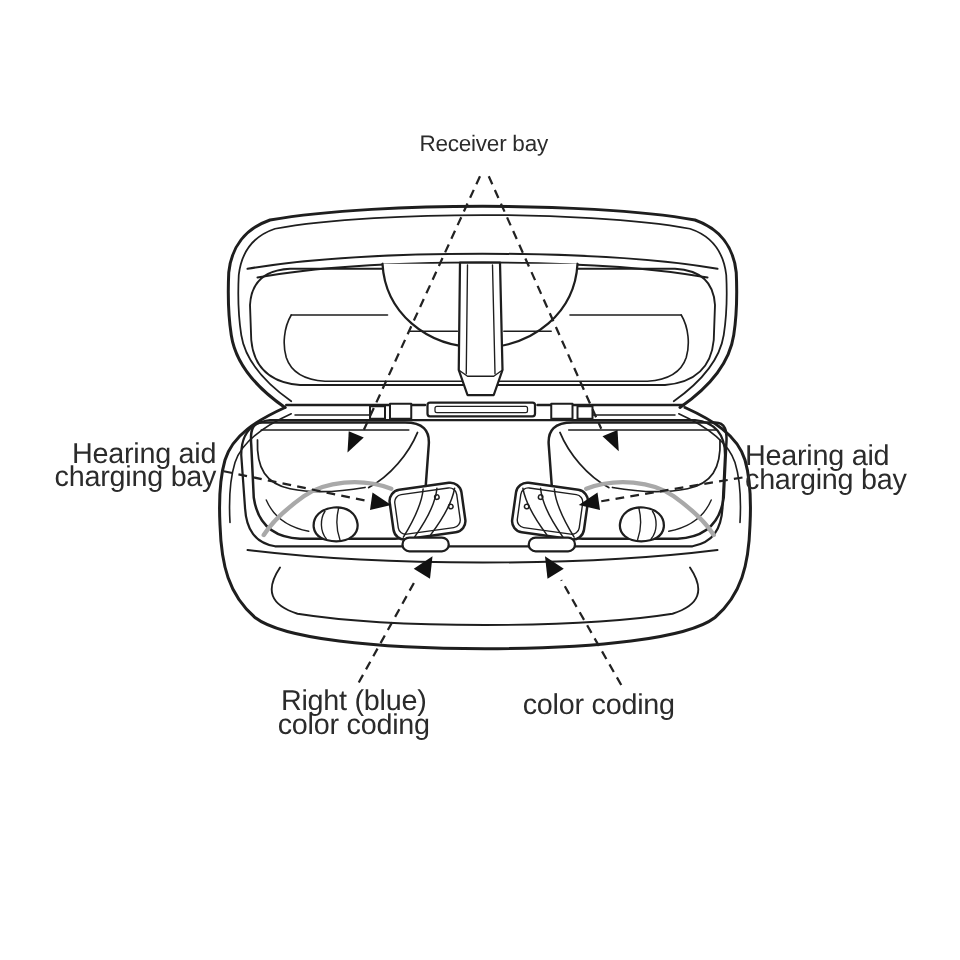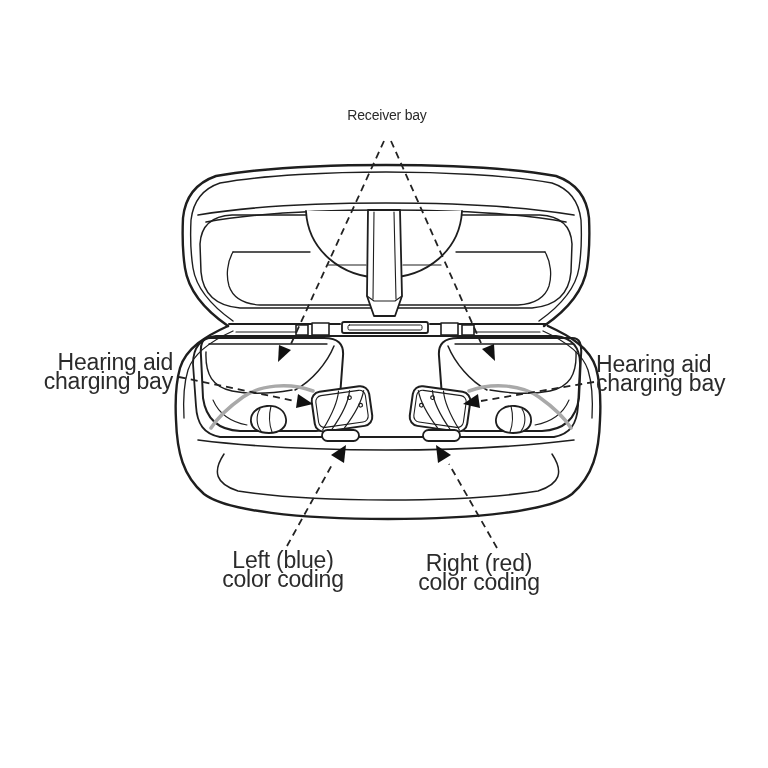--- a/index.html
+++ b/index.html
@@ -5,21 +5,21 @@
   html,body{margin:0;padding:0;background:#fff;}
   .stage{
     position:relative;width:768px;height:768px;background:#ffffff;overflow:hidden;
     font-family:"Liberation Sans", sans-serif;
   }
   .stage svg{position:absolute;left:0;top:0;}
   .callout{
     position:absolute;color:#2b2b2b;font-size:23px;line-height:19px;
     letter-spacing:-0.2px;white-space:nowrap;
   }
-  .callout.single{font-size:14px;}
+  .callout.single{font-size:18px;}
   .ta-c{text-align:center;} .ta-r{text-align:right;} .ta-l{text-align:left;}
   #lbl-receiver{left:287px;top:106px;width:200px;}
   #lbl-left-bay{left:20px;top:353px;width:153px;}
   #lbl-right-bay{left:596px;top:355px;width:160px;}
   #lbl-left-color{left:208px;top:551px;width:150px;}
   #lbl-right-color{left:404px;top:554px;width:150px;}
 </style>
 </head>
 <body>
 
@@ -151,22 +151,21 @@
     <div>Hearing aid</div>
     <div>charging bay</div>
   </div>
 
   <div id="lbl-right-bay" class="callout ta-l">
     <div>Hearing aid</div>
     <div>charging bay</div>
   </div>
 
   <div id="lbl-left-color" class="callout ta-c">
-    <div>Left (blue)</div>
+    <div>Right (blue)</div>
     <div>color coding</div>
   </div>
 
   <div id="lbl-right-color" class="callout ta-c">
-    <div>Right (red)</div>
     <div>color coding</div>
   </div>
 
 </div>
 
 </body></html>

